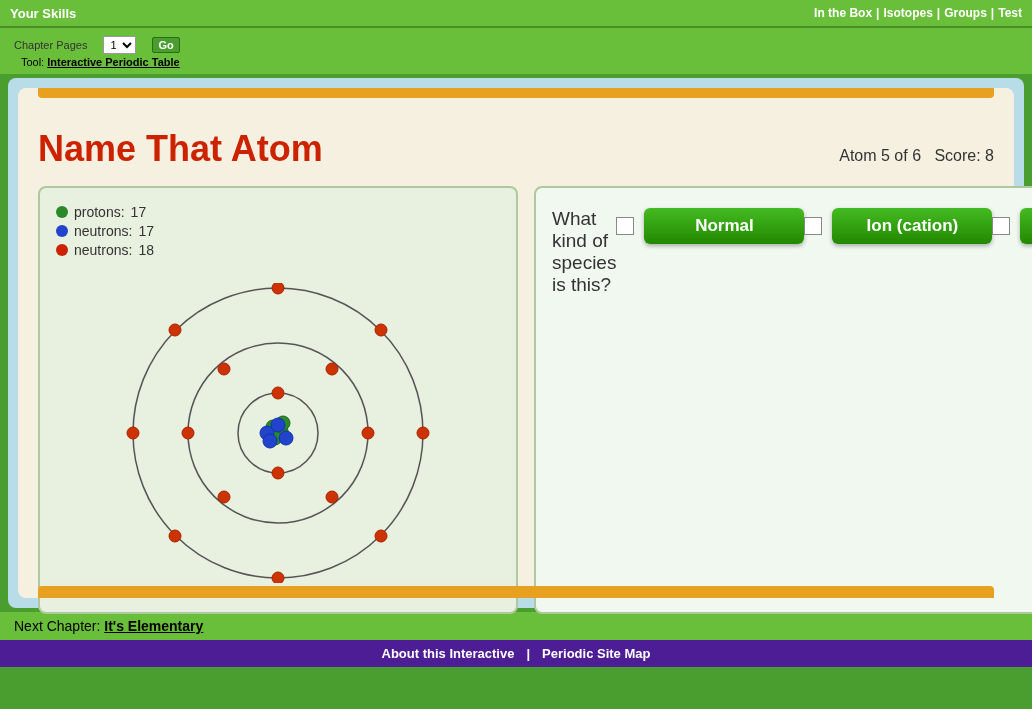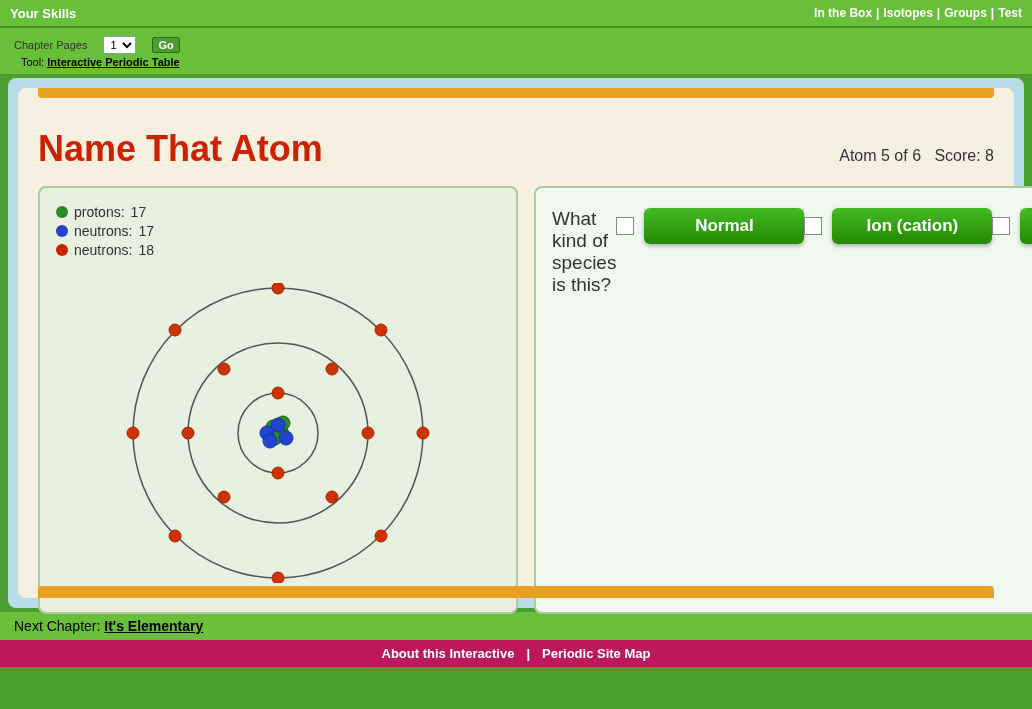--- a/index.html
+++ b/index.html
@@ -259,21 +259,21 @@
       color: #000;
     }
     .next-chapter a {
       color: #000;
       font-weight: bold;
       text-decoration: underline;
     }
 
     
     .bottom-nav {
-      background: #be185d;
+      background: #4c1d95;
       padding: 6px 0;
       text-align: right;
     }
     .bottom-nav-links {
       display: flex;
       justify-content: center;
       gap: 0;
     }
     .bottom-nav-link {
       color: #fff;

